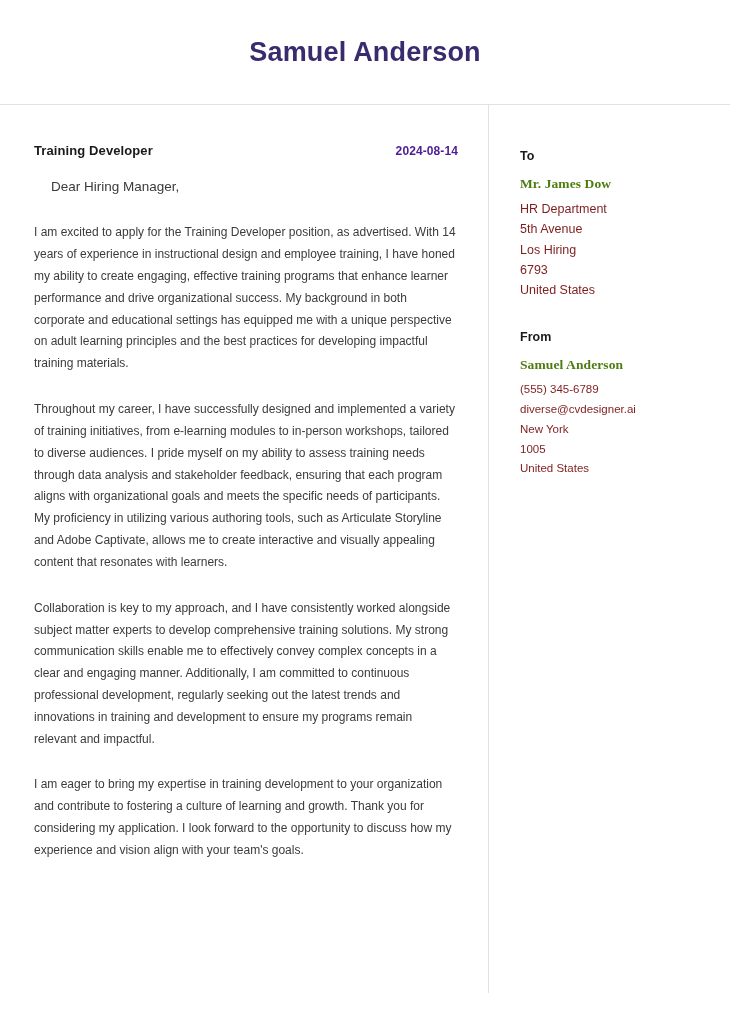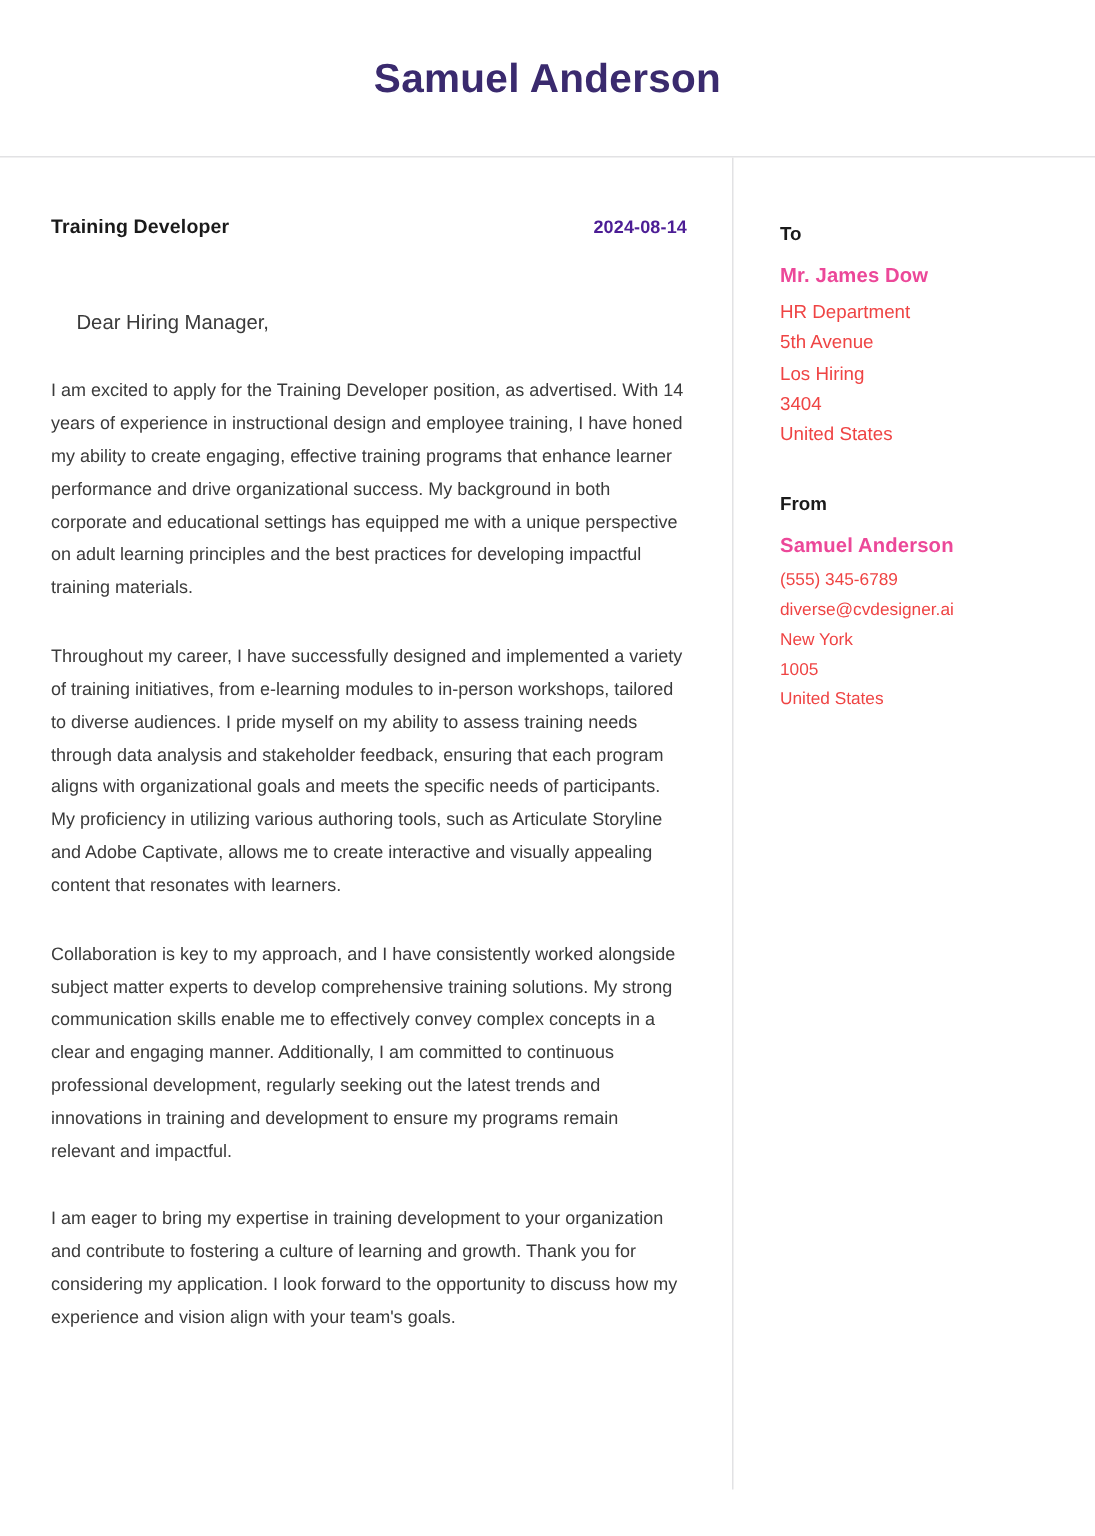--- a/index.html
+++ b/index.html
@@ -59,21 +59,21 @@
     flex: 1;
     box-sizing: border-box;
     padding: 44px 20px 0 31px;
   }
 
   
   .title-row {
     display: flex;
     justify-content: space-between;
     align-items: flex-end;
-    margin-bottom: 47px;
+    margin-bottom: 19px;
   }
   .job-title {
     font-size: 13px;
     font-weight: bold;
     color: #1a1a1a;
     letter-spacing: 0.1px;
   }
   .letter-date {
     font-size: 12px;
     font-weight: bold;
@@ -99,27 +99,28 @@
   .side-block { margin-bottom: 30px; }
   .side-heading {
     font-size: 12.5px;
     font-weight: bold;
     color: #1a1a1a;
     margin-bottom: 13px;
   }
   .side-accent {
     font-size: 13.5px;
     font-weight: bold;
-    color: #ec4899;
+    color: #4d7c0f;
     margin-bottom: 7px;
     letter-spacing: 0.1px;
+    font-family: Liberation Serif, serif;
   }
   .side-line {
     font-size: 12.5px;
-    color: #ef4444;
+    color: #7f1d1d;
     line-height: 1.62;
   }
   .side-line.small {
     font-size: 11.5px;
     line-height: 1.72;
   }
 </style>
 </head>
 <body>
 
@@ -150,21 +151,21 @@
     <div class="divider"></div>
 
     <div class="right-col">
 
       <div class="side-block">
         <div class="side-heading">To</div>
         <div class="side-accent">Mr. James Dow</div>
         <div class="side-line">HR Department</div>
         <div class="side-line">5th Avenue</div>
         <div class="side-line">Los Hiring</div>
-        <div class="side-line">3404</div>
+        <div class="side-line">6793</div>
         <div class="side-line">United States</div>
       </div>
 
       <div class="side-block">
         <div class="side-heading">From</div>
         <div class="side-accent">Samuel Anderson</div>
         <div class="side-line small">(555) 345-6789</div>
         <div class="side-line small">diverse@cvdesigner.ai</div>
         <div class="side-line small">New York</div>
         <div class="side-line small">1005</div>

